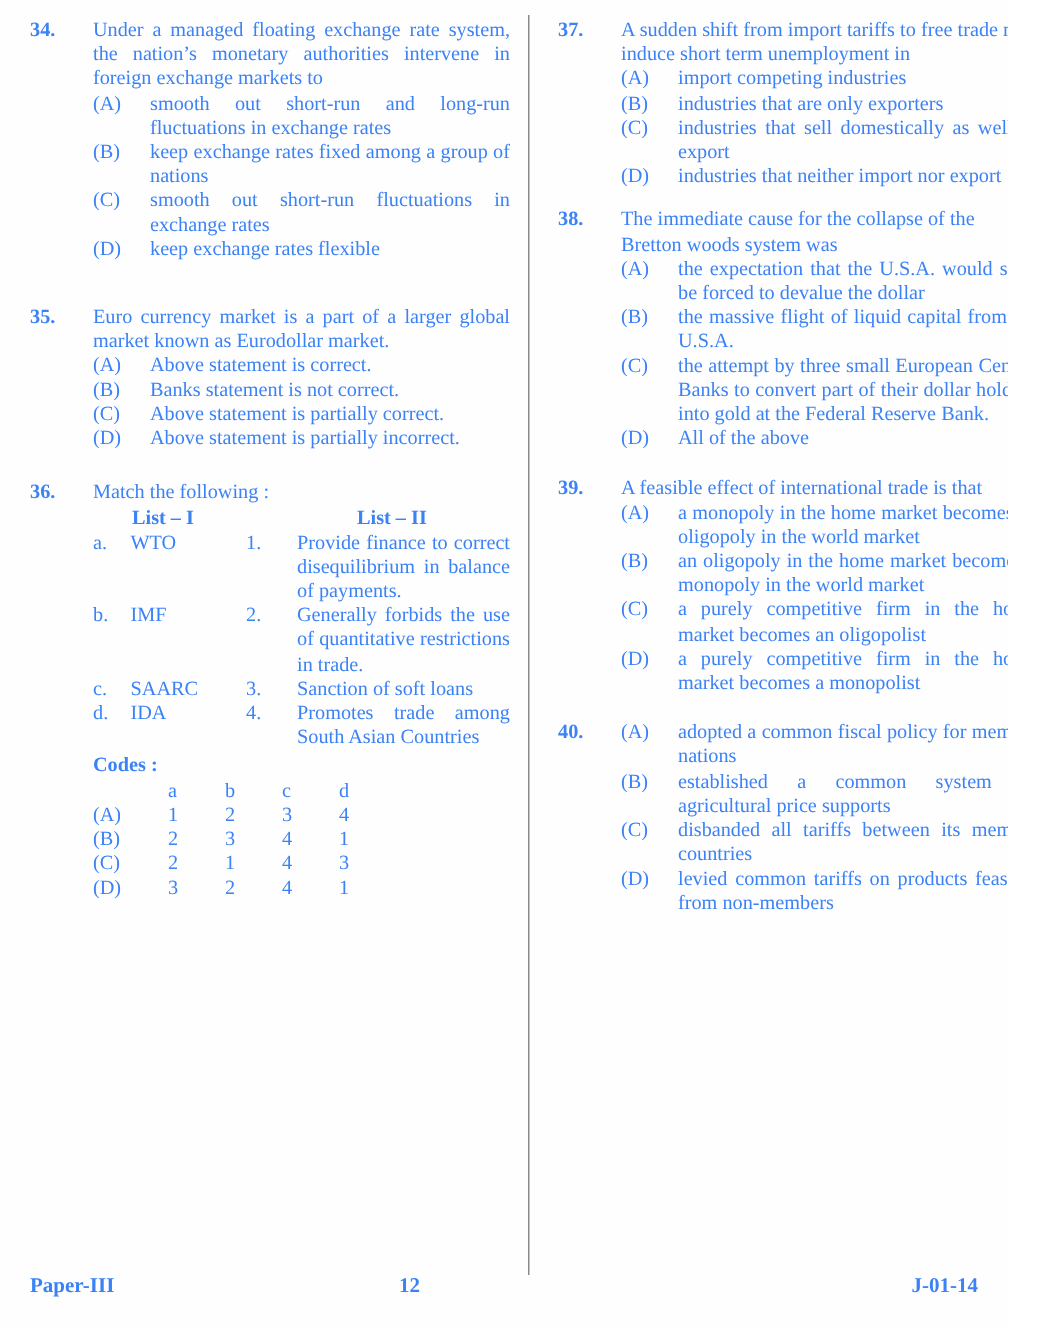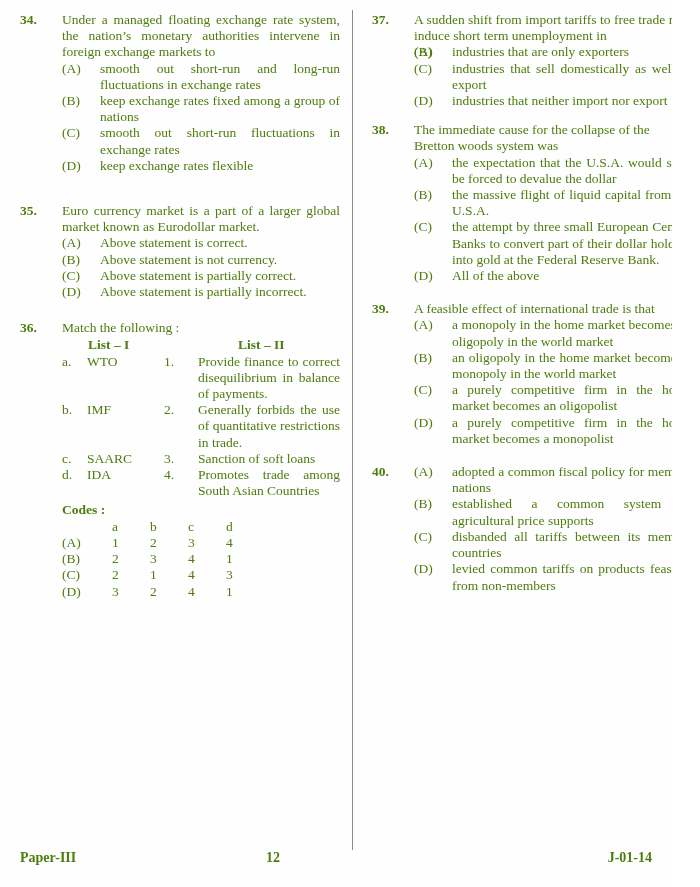--- a/index.html
+++ b/index.html
@@ -6,21 +6,21 @@
     margin: 0;
     padding: 0;
     background: #ffffff;
   }
   .page {
     position: relative;
     width: 672px;
     height: 887px;
     background: #fefefe;
     font-family: "Liberation Serif", "DejaVu Serif", serif;
-    color: #4d7c0f;
+    color: #3b82f6;
     overflow: hidden;
     box-sizing: border-box;
   }
   .column {
     position: absolute;
     top: 12px;
     width: 320px;
   }
   .col-left  { left: 20px; }
   .col-right { left: 372px; }
@@ -192,21 +192,21 @@
     <div class="question" style="margin-top:29px;">
       <div class="q-num">35.</div>
       <div class="q-stem">Euro currency market is a part of a larger global market known as Eurodollar market.</div>
       <div class="options">
         <div class="option short">
           <span class="opt-letter">(A)</span>
           <span class="opt-text">Above statement is correct.</span>
         </div>
         <div class="option short">
           <span class="opt-letter">(B)</span>
-          <span class="opt-text">Above statement is not currency.</span>
+          <span class="opt-text">Banks statement is not correct.</span>
         </div>
         <div class="option">
           <span class="opt-letter">(C)</span>
           <span class="opt-text">Above statement is partially correct.</span>
         </div>
         <div class="option">
           <span class="opt-letter">(D)</span>
           <span class="opt-text">Above statement is partially incorrect.</span>
         </div>
       </div>
@@ -292,20 +292,21 @@
   </div>
 
   <div class="column col-right">
 
     <div class="question">
       <div class="q-num">37.</div>
       <div class="q-stem">A sudden shift from import tariffs to free trade may induce short term unemployment in</div>
       <div class="options">
         <div class="option short">
           <span class="opt-letter">(A)</span>
+          <span class="opt-text">import competing industries</span>
         </div>
         <div class="option">
           <span class="opt-letter">(B)</span>
           <span class="opt-text">industries that are only exporters</span>
         </div>
         <div class="option">
           <span class="opt-letter">(C)</span>
           <span class="opt-text">industries that sell domestically as well as export</span>
         </div>
         <div class="option">

